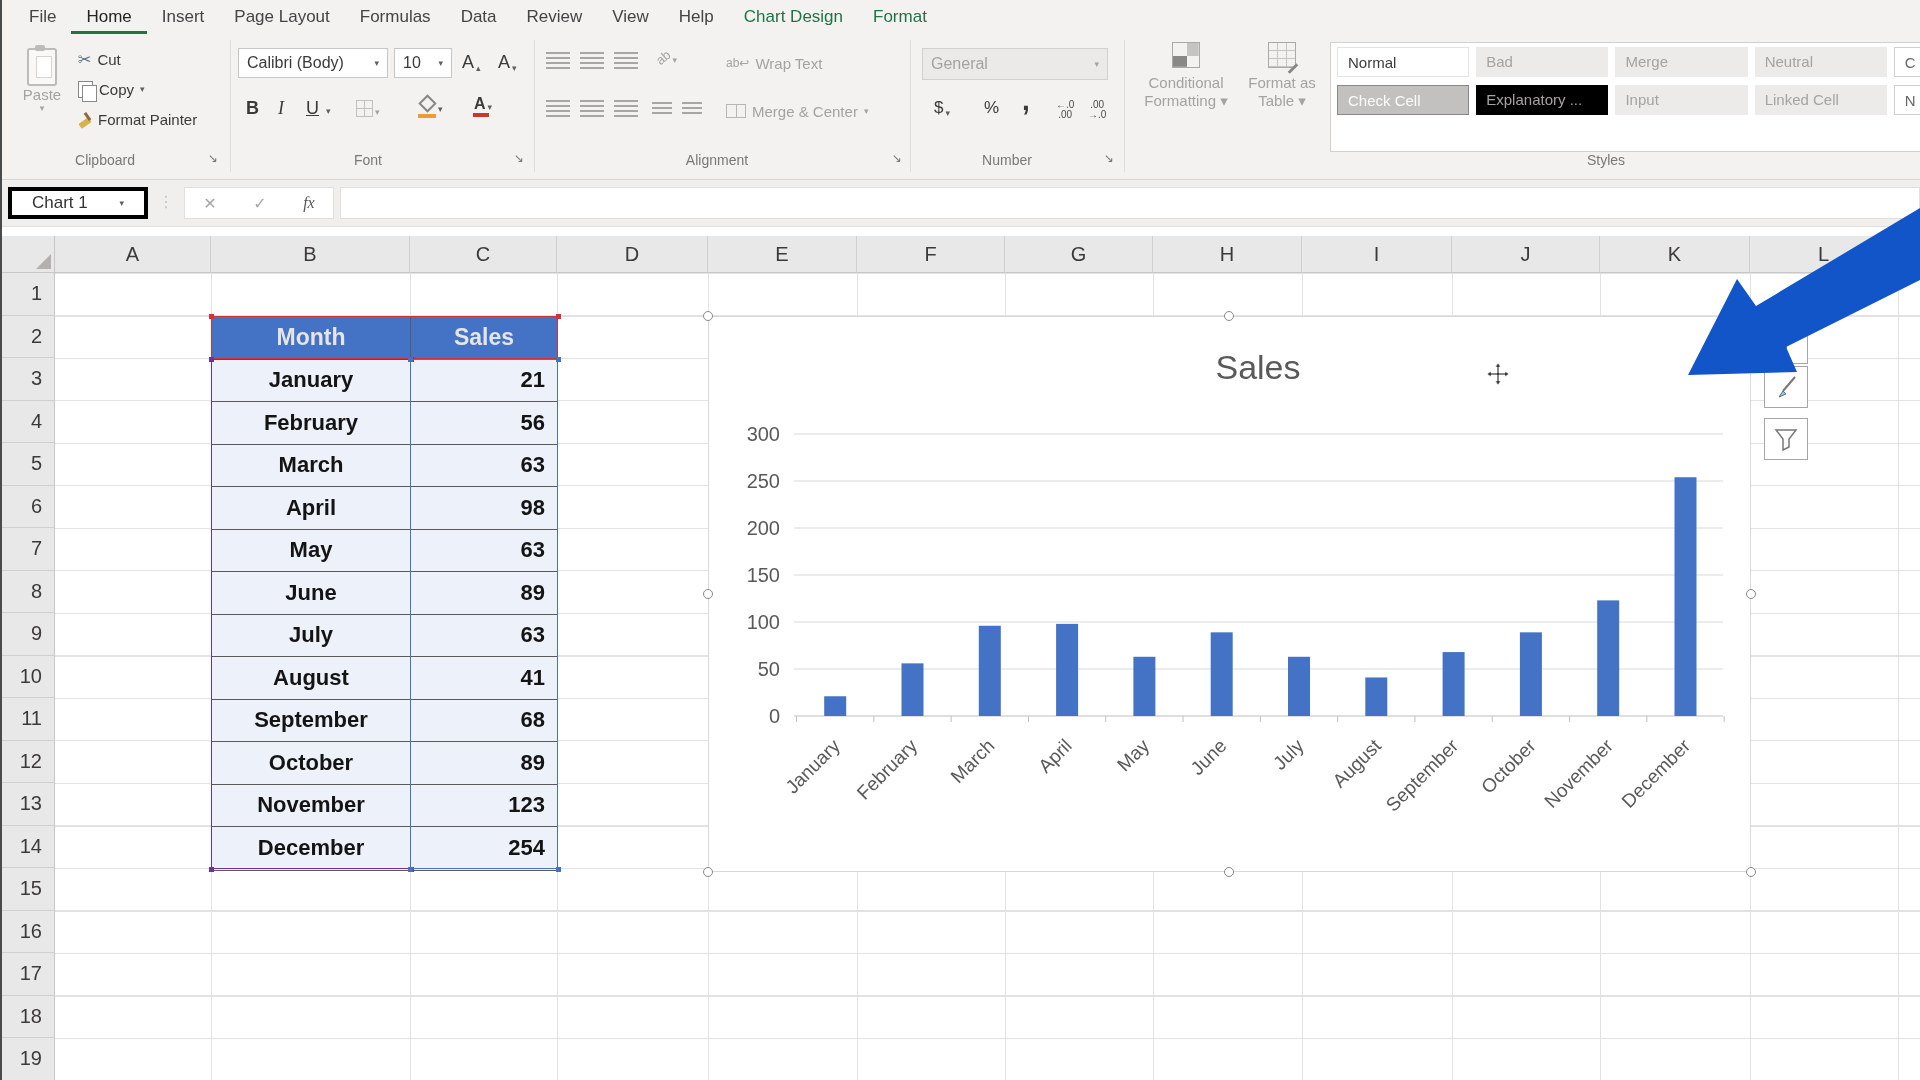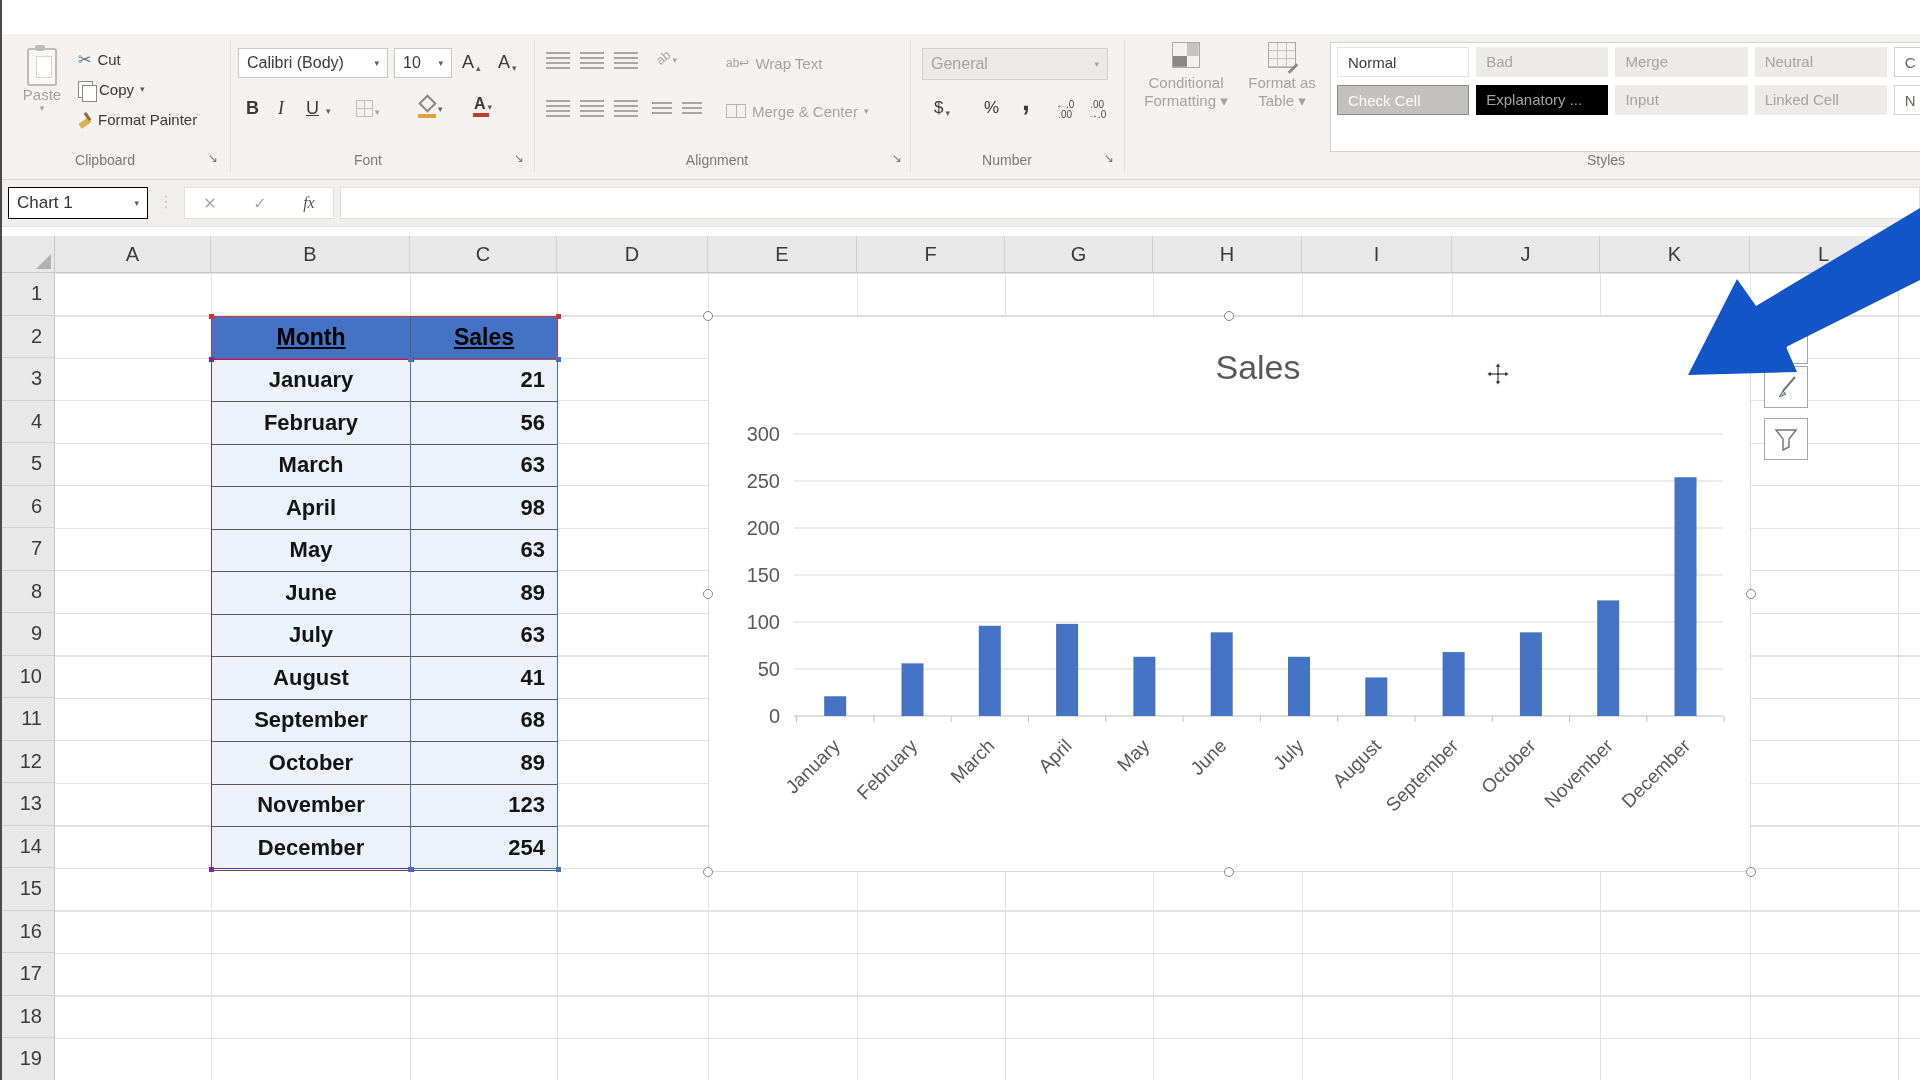--- a/index.html
+++ b/index.html
@@ -74,22 +74,22 @@
   .gal-row{display:flex;gap:7px;margin-bottom:8px;}
   .gal-cell{width:138px;height:30px;line-height:30px;font-size:15px;padding-left:10px;box-sizing:border-box;white-space:nowrap;overflow:hidden;}
   .gal-cell.normal-white{background:#fff;color:#3b3a39;border:1px solid #e5e3e1;}
   .gal-cell.disabled{background:#edebe9;color:#a5a3a1;}
   .gal-cell.disabled-italic{background:#000000;color:#a5a3a1;}
   .gal-cell.selected{background:#c3c1bf;color:#fbfbfb;border:1px solid #8a8886;}
   .gal-cell.partial{width:30px;background:#fff;color:#6a6866;border:1px solid #d2d0ce;}
 
   
   #fbar{position:absolute;left:0;top:180px;width:1920px;height:47px;background:#f1efee;border-bottom:1px solid #e1dfde;box-sizing:border-box;}
-  #name-box{position:absolute;left:8px;top:7px;width:140px;height:32px;background:#fff;border:1px solid #000000;
-            display:flex;align-items:center;justify-content:space-between;padding:0 8px;box-sizing:border-box;font-size:17px;color:#333;}
+  #name-box{position:absolute;left:8px;top:7px;width:140px;height:32px;background:#fff;border:4px solid #000000;
+            display:flex;align-items:center;justify-content:space-between;padding:0 20px;box-sizing:border-box;font-size:17px;color:#333;}
   #fbar-dots{position:absolute;left:158px;top:12px;color:#c8c6c4;font-size:16px;}
   #fbar-btns{position:absolute;left:184px;top:7px;width:150px;height:32px;background:#fff;border:1px solid #e1dfde;box-sizing:border-box;
              display:flex;align-items:center;justify-content:space-around;}
   #fbar-btns .fb{font-size:16px;color:#a8a6a4;}
   #fx-btn{font-family:"Liberation Serif","DejaVu Serif",serif;font-style:italic;color:#5a5856 !important;font-size:17px;}
   #formula-input{position:absolute;left:340px;top:7px;width:1580px;height:32px;background:#fff;border:1px solid #e1dfde;box-sizing:border-box;}
 
   
   #sheet{position:absolute;left:0;top:227px;width:1920px;height:853px;background:#fff;}
   #corner-box{position:absolute;left:0;top:9px;width:55px;height:37px;background:#e9e8e8;border-right:1px solid #c9c7c5;border-bottom:1px solid #c9c7c5;box-sizing:border-box;}
@@ -102,40 +102,53 @@
           background:repeating-linear-gradient(to bottom,#e2e2e2 0 1px,transparent 1px 42.5px);}
 
   
   #data-table{position:absolute;left:211px;top:89px;width:347px;border:1px solid #5a5a5a;box-sizing:border-box;background:#edf1f9;}
   .trow{display:flex;height:42.5px;box-sizing:border-box;border-bottom:1px solid #5a5a5a;}
   .trow:last-child{border-bottom:none;}
   .thead{background:#4472c4;}
   .tcell{box-sizing:border-box;font-weight:bold;font-size:22px;display:flex;align-items:center;color:#141414;}
   .tcell.c1{width:199px;justify-content:center;border-right:1px solid #5a5a5a;}
   .tcell.c2{width:146px;justify-content:flex-end;padding-right:12px;}
-  .thead .tcell{color:#000000;font-size:23px;text-decoration:underline;}
+  .thead .tcell{color:#e5e5e5;font-size:23px;}
   .thead .tcell.c2{justify-content:center;padding-right:0;}
   .range-box{position:absolute;pointer-events:none;box-sizing:border-box;}
   .range-dot{position:absolute;width:5px;height:5px;}
 
   
   #chart{position:absolute;left:708px;top:89px;width:1043px;height:556px;background:#fff;border:1px solid #d9d9d9;box-sizing:border-box;}
   .handle{position:absolute;width:10px;height:10px;border:1.5px solid #8a8886;border-radius:50%;background:#fff;box-sizing:border-box;z-index:5;}
   .side-btn{position:absolute;width:44px;height:42px;background:#fff;border:1px solid #a6a6a4;box-sizing:border-box;display:flex;align-items:center;justify-content:center;}
   .plus-glyph{font-size:24px;color:#7a7876;line-height:24px;}
 
   #arrow-overlay{position:absolute;left:0;top:0;width:1920px;height:1080px;pointer-events:none;z-index:40;}
   #cursor-icon{position:absolute;z-index:45;}
 </style>
 </head>
 <body>
 
 <div id="app">
   <div id="left-edge"></div>
 
+  <nav id="tabs">
+      <div class="tab">File</div>
+      <div class="tab active">Home</div>
+      <div class="tab">Insert</div>
+      <div class="tab">Page Layout</div>
+      <div class="tab">Formulas</div>
+      <div class="tab">Data</div>
+      <div class="tab">Review</div>
+      <div class="tab">View</div>
+      <div class="tab">Help</div>
+      <div class="tab contextual">Chart Design</div>
+      <div class="tab contextual">Format</div>
+    </nav>
 
   <section id="ribbon">
     <div class="grp-rule" style="left:230px"></div>
     <div class="grp-rule" style="left:534px"></div>
     <div class="grp-rule" style="left:910px"></div>
     <div class="grp-rule" style="left:1124px"></div>
 
     <div id="paste-btn">
       <span class="clipboard-icon"></span>
       <span class="lbl dim">Paste</span>

